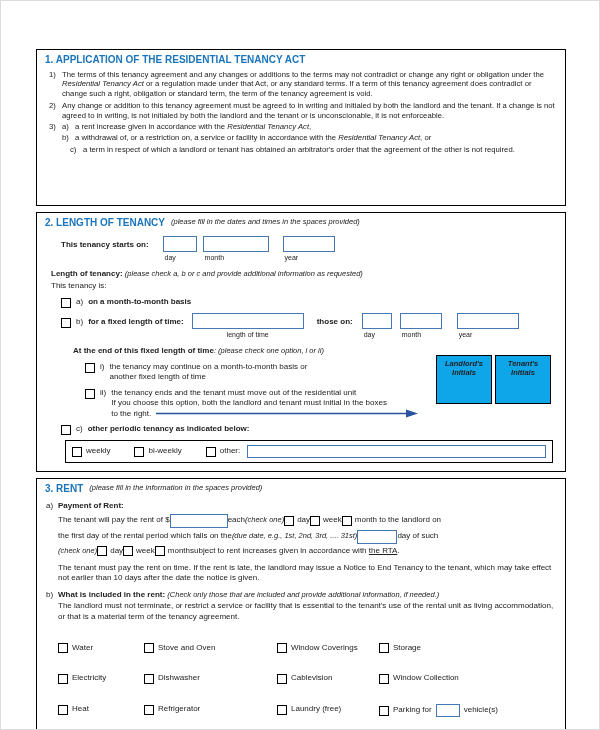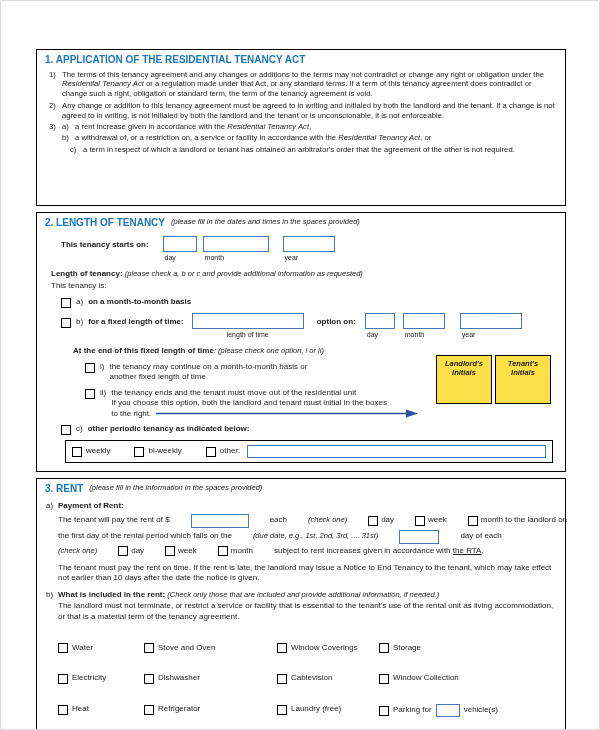--- a/index.html
+++ b/index.html
@@ -38,29 +38,29 @@
   .line{margin:5px 0 0 4px}
   .opt{display:flex;align-items:flex-start;gap:5px;margin:5px 0 0 14px}
   .opt .cb{margin-top:1px}
   .optb .cb{margin-top:5px}
   .pt4{padding-top:4px}
   .opt2{margin-left:38px}
   .atend{margin:6px 0 0 26px}
   .stack{display:flex;flex-direction:column}
   .arrowrow{display:flex;align-items:center;gap:5px}
   .initials-wrap{position:absolute;top:126px;right:14px;display:flex;gap:3px}
-  .init-box{width:56px;height:49px;border:1px solid #000;background:#fde047;text-align:center;padding-top:3px;font-size:7.5px;line-height:9px;font-weight:bold;font-style:italic}
+  .init-box{width:56px;height:49px;border:1px solid #000;background:#0ea5e9;text-align:center;padding-top:3px;font-size:7.5px;line-height:9px;font-weight:bold;font-style:italic}
   .weekly-box{border:1px solid #000;margin:5px 2px 0 18px;padding:4px 6px;display:flex;align-items:center;gap:24px}
   .wopt{display:flex;align-items:center;gap:4px}
   .wgrow{flex:1}
   .igrow{flex:1;height:13px;margin-left:3px}
   
   .blk{position:relative;padding-left:12px;margin-top:3px}
   .blk>.n{position:absolute;left:0;top:0}
-  .flowline{display:flex;align-items:center;gap:21px;margin-top:2px;white-space:nowrap}
+  .flowline{display:flex;align-items:center;gap:0;margin-top:2px;white-space:nowrap}
   .flowline .inp{height:14px}
   .cbl{display:flex;align-items:center;gap:3px}
   .para{margin-top:6px;margin-bottom:6px}
   .grid-row{display:flex;margin-top:20px;align-items:flex-start}
   .gc{display:flex;align-items:center;gap:4px}
   .gc1{width:86px}.gc2{width:133px}.gc3{width:102px}.gc4{flex:1}
   .addrow{display:flex;align-items:flex-start;gap:5px;margin-top:5px}
   .addrow .cb{margin-top:1px}
   .addinp{flex:1;height:23px;margin-left:6px}
   .arrow-svg{flex:none}
@@ -143,21 +143,21 @@
       </div>
 
       <div class="opt optb">
         <span class="cb"></span>
         <span class="onum pt4">b)</span>
         <span class="b pt4">for a fixed length of time:</span>
         <span class="dcol" style="margin-left:3px">
               <input class="inp w112" style="">
               <span class="dlc">length of time</span>
             </span>
-        <span class="b pt4" style="margin:0 4px 0 8px">option on:</span>
+        <span class="b pt4" style="margin:0 4px 0 8px">those on:</span>
         <span class="dcol">
               <input class="inp w30" style="">
               <span class="dl">day</span>
             </span>
         <span class="dcol" style="margin-left:3px">
               <input class="inp w42" style="">
               <span class="dl">month</span>
             </span>
         <span class="dcol" style="margin-left:10px">
               <input class="inp w62" style="">
@@ -246,21 +246,21 @@
           <span class="cbl">
                 <span class="cb"></span>
                 <span>month to the landlord on</span>
               </span>
         </div>
 
         <div class="flowline">
           <span>the first day of the rental period which falls on the</span>
           <span class="hnote">(due date, e.g., 1st, 2nd, 3rd, .... 31st)</span>
           <input class="inp w40" style="">
-          <span>day of each</span>
+          <span>day of such</span>
         </div>
 
         <div class="flowline">
           <span class="hnote">(check one)</span>
           <span class="cbl">
                 <span class="cb"></span>
                 <span>day</span>
               </span>
           <span class="cbl">
                 <span class="cb"></span>

